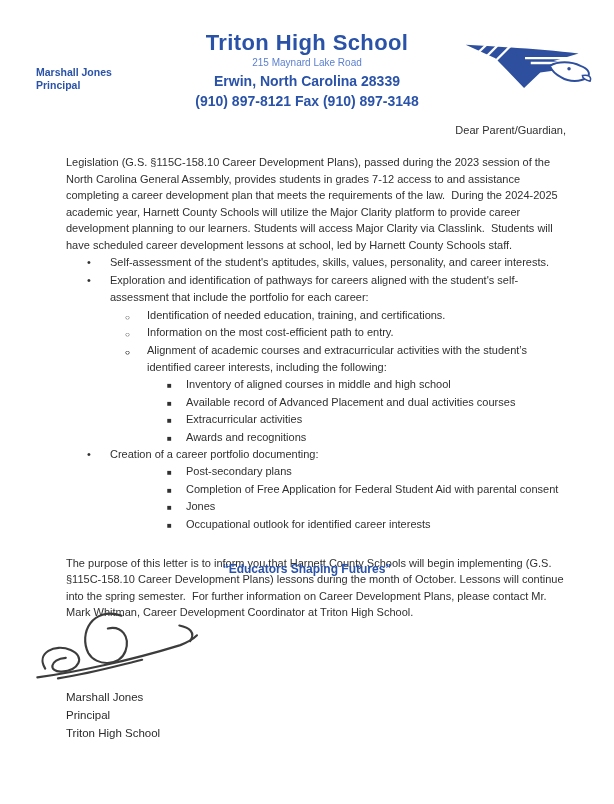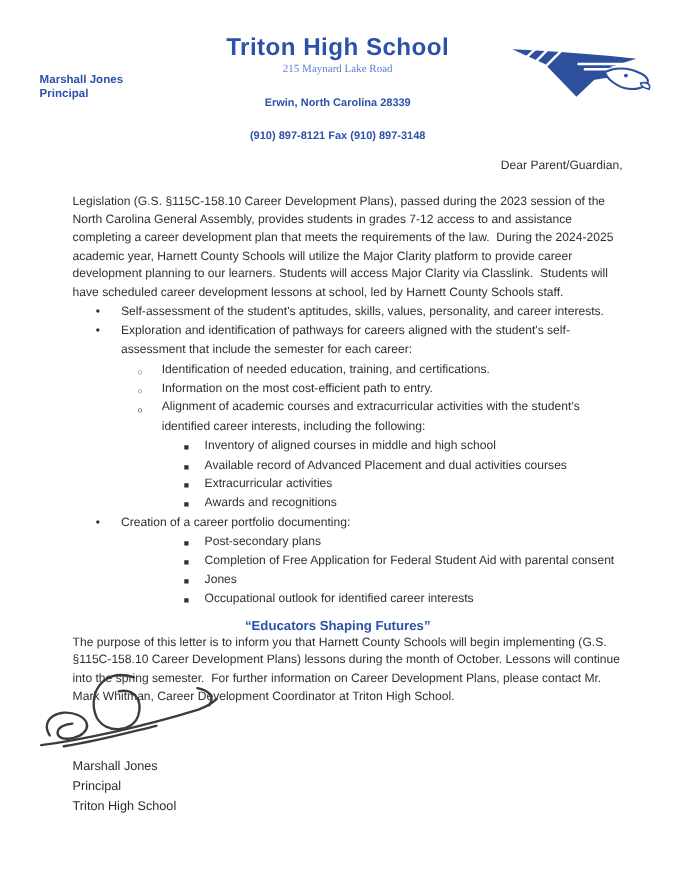--- a/index.html
+++ b/index.html
@@ -10,22 +10,22 @@
     overflow:hidden;
   }
   .page{position:relative;width:614px;height:600px;background:#fff;}
 
   
   .letterhead{text-align:center;padding-top:30px;line-height:1.15;}
   .school-name{
     font-size:22px;font-weight:bold;color:var(--brand-blue,#2a52a8);
     letter-spacing:0.4px;
   }
-  .addr1{font-size:10px;color:var(--light-blue,#5b7fd0);margin-top:2px;font-family:Liberation Serif, serif;}
-  .addr-bold{font-size:10px;font-weight:bold;color:var(--brand-blue,#2a52a8);margin-top:19px;}
+  .addr1{font-size:10px;color:var(--light-blue,#5b7fd0);margin-top:2px;}
+  .addr-bold{font-size:14px;font-weight:bold;color:var(--brand-blue,#2a52a8);margin-top:4px;}
 
   .principal-block{
     position:absolute;left:36px;top:66px;
     font-size:10.5px;font-weight:bold;color:var(--brand-blue,#2a52a8);
     line-height:13px;
   }
 
   .logo-wrap{position:absolute;left:458px;top:32px;width:134px;height:62px;}
 
   
@@ -100,21 +100,21 @@
     <p class="para salutation">Dear Parent/Guardian,</p>
     <p class="para p1">Legislation (G.S. §115C-158.10 Career Development Plans), passed during the 2023 session of the North Carolina General Assembly, provides students in grades 7-12 access to and assistance completing a career development plan that meets the requirements of the law.  During the 2024-2025 academic year, Harnett County Schools will utilize the Major Clarity platform to provide career development planning to our learners. Students will access Major Clarity via Classlink.  Students will have scheduled career development lessons at school, led by Harnett County Schools staff.</p>
 
     <div class="list">
         <div class="li lv1">
           <span class="marker">•</span>
           <span class="txt">Self-assessment of the student's aptitudes, skills, values, personality, and career interests.</span>
         </div>
         <div class="li lv1">
           <span class="marker">•</span>
-          <span class="txt">Exploration and identification of pathways for careers aligned with the student's self-assessment that include the semester for each career:</span>
+          <span class="txt">Exploration and identification of pathways for careers aligned with the student's self-assessment that include the portfolio for each career:</span>
         </div>
         <div class="li lv2">
           <span class="marker">○</span>
           <span class="txt">Identification of needed education, training, and certifications.</span>
         </div>
         <div class="li lv2">
           <span class="marker">○</span>
           <span class="txt">Information on the most cost-efficient path to entry.</span>
         </div>
         <div class="li lv2">

